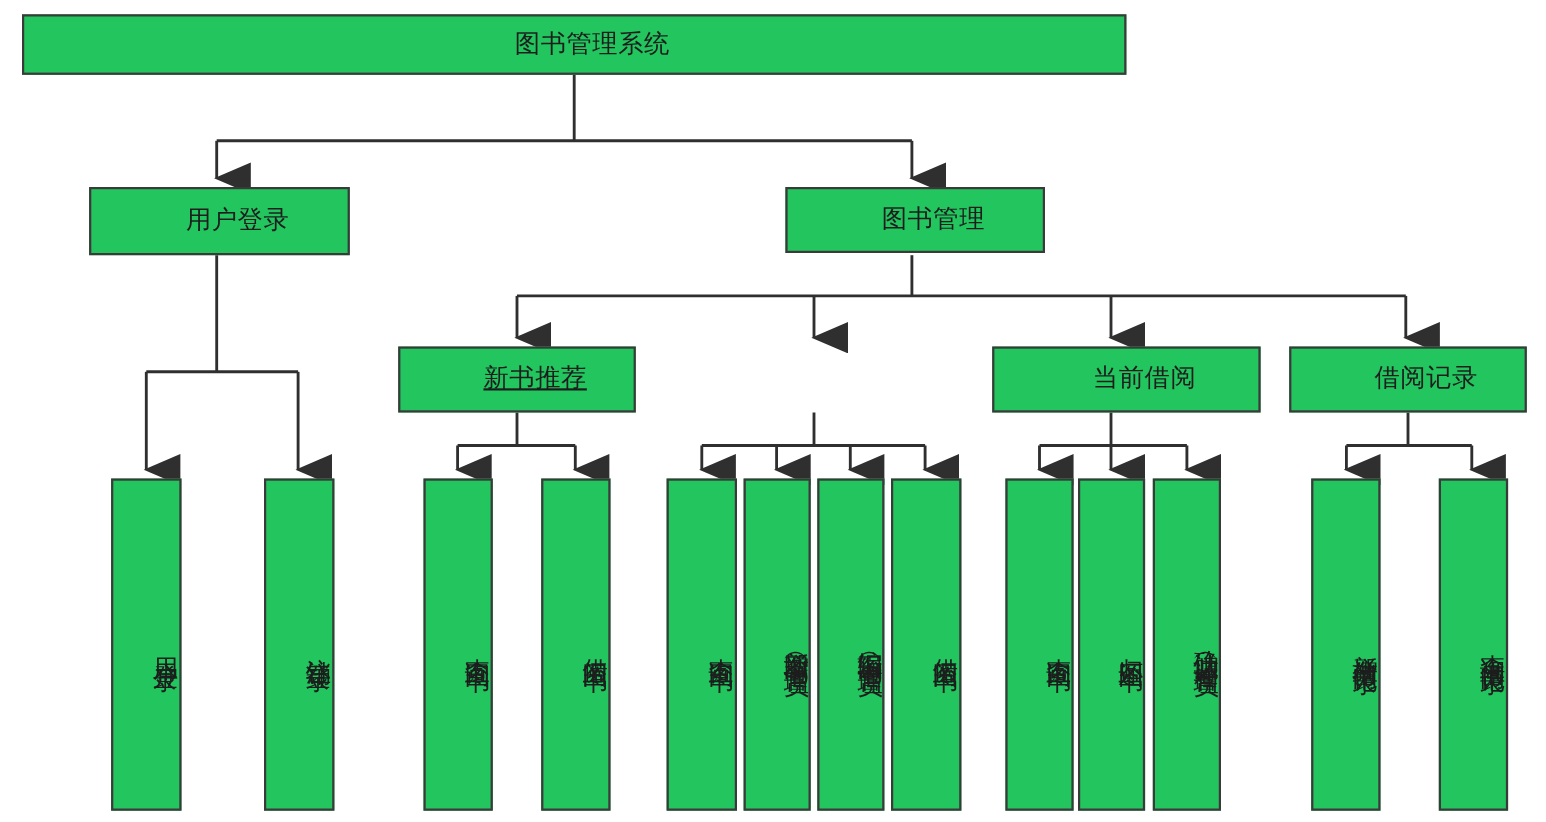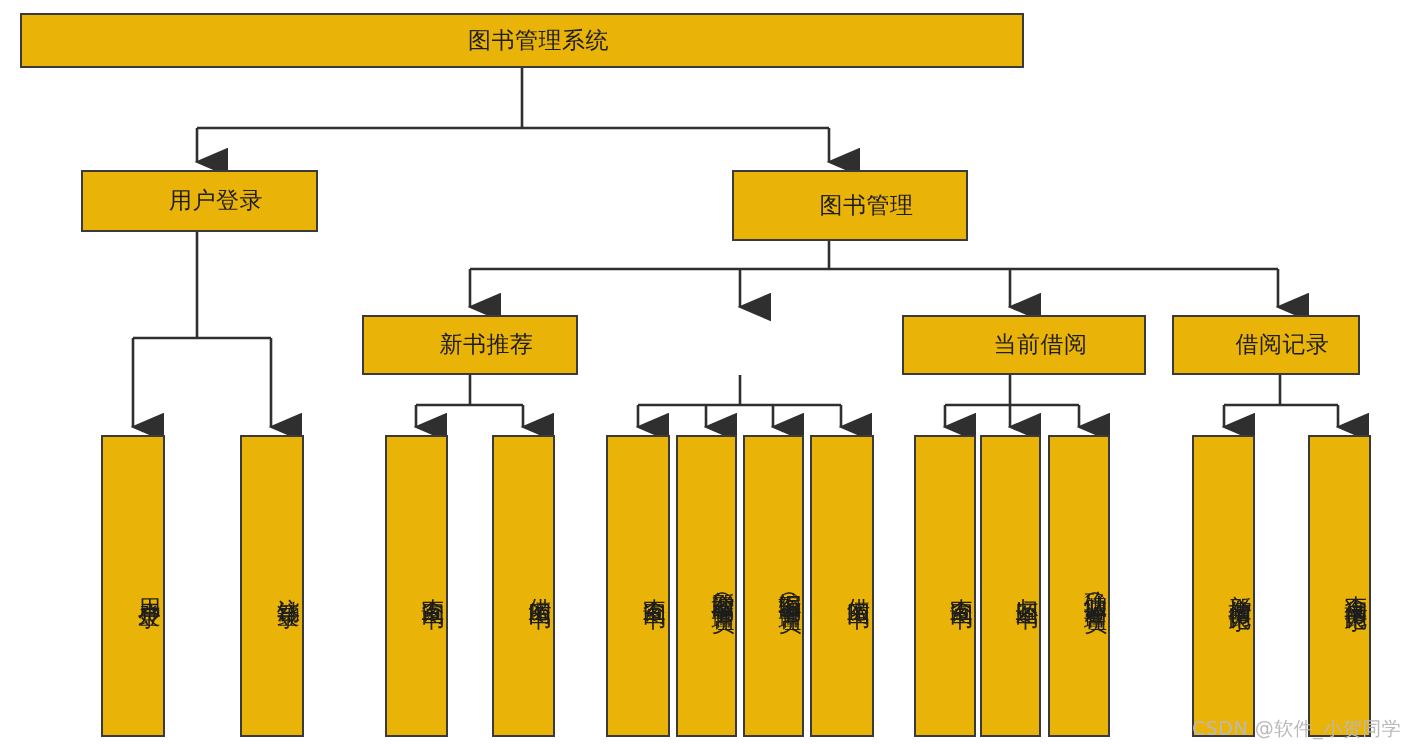--- a/index.html
+++ b/index.html
@@ -17,21 +17,21 @@
   svg#wires{
     position:absolute;
     left:0; top:0;
     width:1405px; height:747px;
     pointer-events:none;
   }
   .node{
     position:absolute;
     box-sizing:border-box;
     border:2.5px solid #3a3a3a;
-    background:#eab308;
+    background:#22c55e;
     display:flex;
     align-items:center;
     justify-content:center;
     color:#1d1d1d;
     line-height:1.18;
     padding-left:33px;
   }
   .node.h{
     font-size:23px;
     letter-spacing:0.5px;
@@ -115,31 +115,31 @@
     </g>
   </svg>
 
   <div class="node h" style="left:20px;top:13px;width:1004px;height:55px;">
     <span class="htxt">图书管理系统</span>
   </div>
 
   <div class="node h" style="left:81px;top:170px;width:237px;height:62px;">
     <span class="htxt">用户登录</span>
   </div>
-  <div class="node h" style="left:732px;top:170px;width:236px;height:71px;">
+  <div class="node h" style="left:714px;top:170px;width:236px;height:60px;">
     <span class="htxt">图书管理</span>
   </div>
 
-  <div class="node h" style="left:362px;top:315px;width:216px;height:60px;">
+  <div class="node h" style="left:362px;top:315px;width:216px;height:60px;text-decoration:underline;">
     <span class="htxt">新书推荐</span>
   </div>
   <div class="node h" style="left:902px;top:315px;width:244px;height:60px;">
     <span class="htxt">当前借阅</span>
   </div>
-  <div class="node h" style="left:1172px;top:315px;width:188px;height:60px;">
+  <div class="node h" style="left:1172px;top:315px;width:216px;height:60px;">
     <span class="htxt">借阅记录</span>
   </div>
 
   <div class="node v" style="left:101px;top:435px;width:64px;height:302px;">
     <span class="vtxt">用户登录</span>
   </div>
   <div class="node v" style="left:240px;top:435px;width:64px;height:302px;">
     <span class="vtxt">注销登录</span>
   </div>
 
@@ -173,15 +173,14 @@
     <span class="vtxt">确认归还（管理员）</span>
   </div>
 
   <div class="node v" style="left:1192px;top:435px;width:63px;height:302px;">
     <span class="vtxt">新增借阅记录</span>
   </div>
   <div class="node v" style="left:1308px;top:435px;width:63px;height:302px;">
     <span class="vtxt">查询借阅记录</span>
   </div>
 
-  <div class="watermark" style="left:1192px;top:716px;">CSDN @软件_小贺同学</div>
 
 </div>
 
 </body></html>

